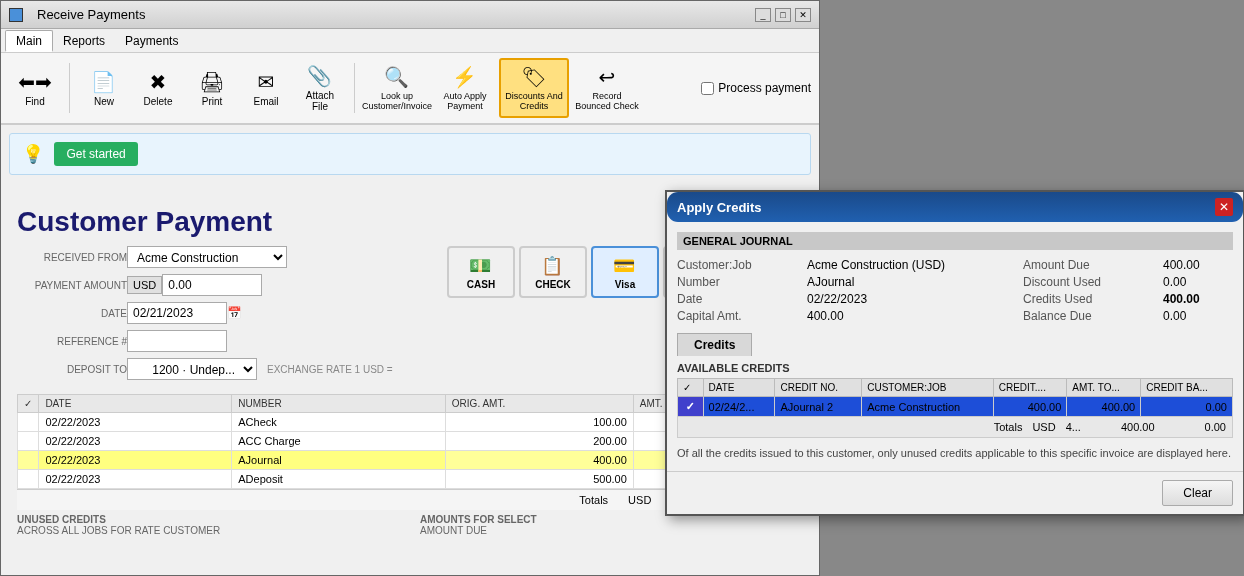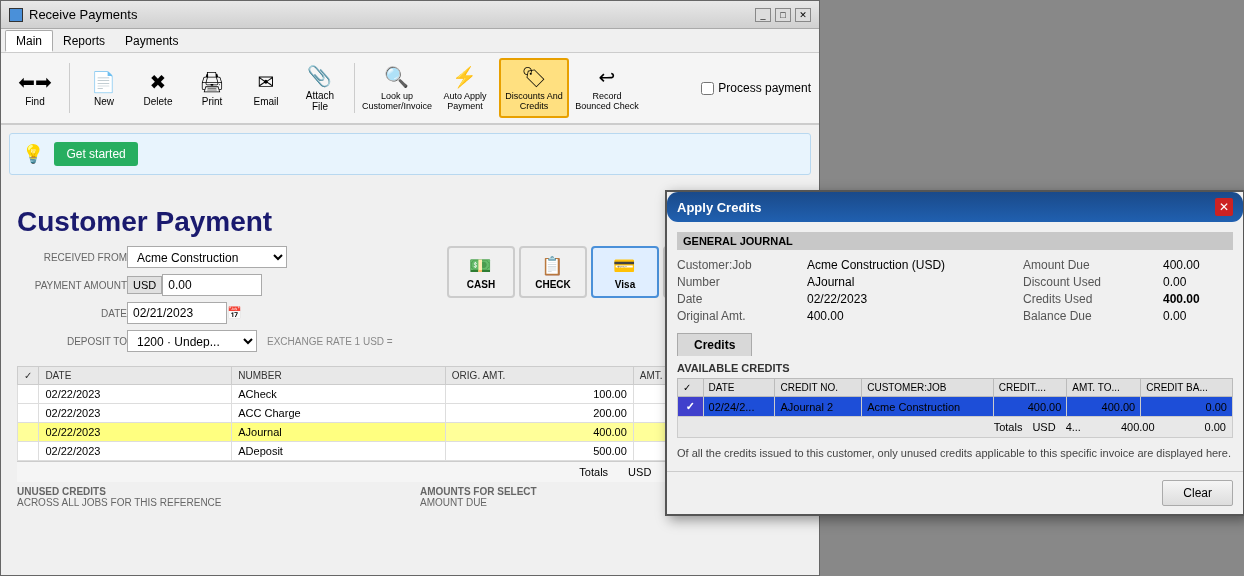--- a/index.html
+++ b/index.html
@@ -20,21 +20,21 @@
       height: 28px;
       display: flex;
       align-items: center;
       justify-content: space-between;
       padding: 0 8px;
       border-bottom: 1px solid #aaa;
     }
     .title-bar-left {
       display: flex;
       align-items: center;
-      gap: 6px;
+      gap: 14px;
     }
     .title-bar-icon {
       width: 14px; height: 14px;
       background: #4a90d9;
       border: 1px solid #333;
     }
     .title-bar-title {
       font-size: 13px;
       font-weight: normal;
       color: #000;
@@ -204,20 +204,21 @@
       height: 22px;
     }
     .form-input.wide { width: 160px; }
     .form-input.medium { width: 100px; }
     .form-select {
       border: 1px solid #aaa;
       background: #fff;
       padding: 3px 5px;
       font-size: 12px;
       height: 22px;
+      text-align: right;
     }
 
     
     .payment-methods {
       display: flex;
       flex-direction: column;
       align-items: center;
       margin-left: 10px;
     }
     .payment-btn-row {
@@ -551,20 +552,24 @@
           <span class="usd-label">USD</span>
           <input type="text" class="form-input medium" value="0.00" style="">
         </div>
 
         <div class="form-row">
           <span class="form-label">DATE</span>
           <input type="text" class="form-input medium" value="02/21/2023" style="">
           <span style="cursor:pointer;">📅</span>
         </div>
 
+        <div class="form-row">
+          <span class="form-label">REFERENCE #</span>
+          <input type="text" class="form-input medium" style="">
+        </div>
 
         <div class="form-row">
           <span class="form-label">DEPOSIT TO</span>
           <select class="form-select" style="width:130px;">
             <option>1200 · Undep...</option>
           </select>
           <span class="exchange-rate">EXCHANGE RATE 1 USD =</span>
         </div>
       </div>
 
@@ -639,21 +644,21 @@
     <div class="totals-row">
       <span>Totals</span>
       <span style="margin: 0 20px;">USD</span>
       <span style="margin-right:40px;">1,800.00</span>
       <span>1,800.00</span>
     </div>
 
     <div class="bottom-section">
       <div class="unused-credits">
         <div style="font-weight:bold;">UNUSED CREDITS</div>
-        <div>ACROSS ALL JOBS FOR THIS REFERENCE</div>
+        <div>ACROSS ALL JOBS FOR RATE CUSTOMER</div>
       </div>
       <div class="amounts-section">
         <div style="font-weight:bold;">AMOUNTS FOR SELECT</div>
         <div>AMOUNT DUE</div>
       </div>
     </div>
   </div>
 </div>
 
 <div class="apply-credits-dialog">
@@ -679,21 +684,21 @@
       <span class="info-label">Number</span>
       <span class="info-value">AJournal</span>
       <span class="info-label">Discount Used</span>
       <span class="info-value">0.00</span>
 
       <span class="info-label">Date</span>
       <span class="info-value">02/22/2023</span>
       <span class="info-label">Credits Used</span>
       <span class="info-value bold">400.00</span>
 
-      <span class="info-label">Original Amt.</span>
+      <span class="info-label">Capital Amt.</span>
       <span class="info-value">400.00</span>
       <span class="info-label">Balance Due</span>
       <span class="info-value">0.00</span>
     </div>
 
     
     <div class="credits-tab">Credits</div>
 
     <div class="available-credits-label">AVAILABLE CREDITS</div>
 

